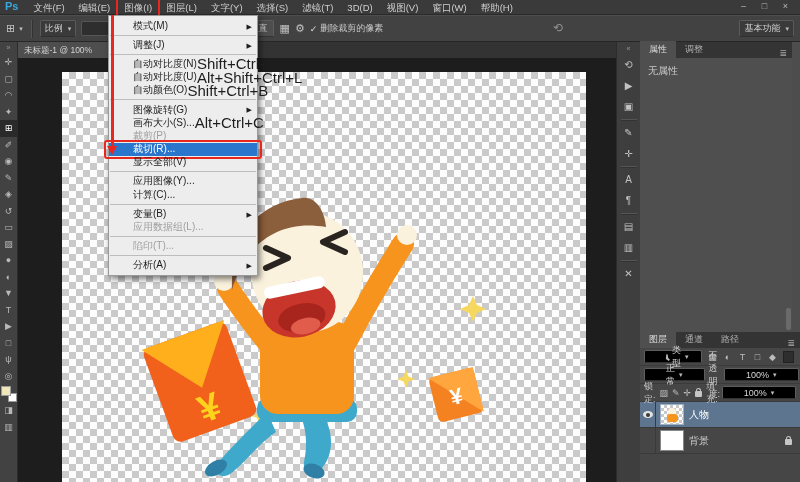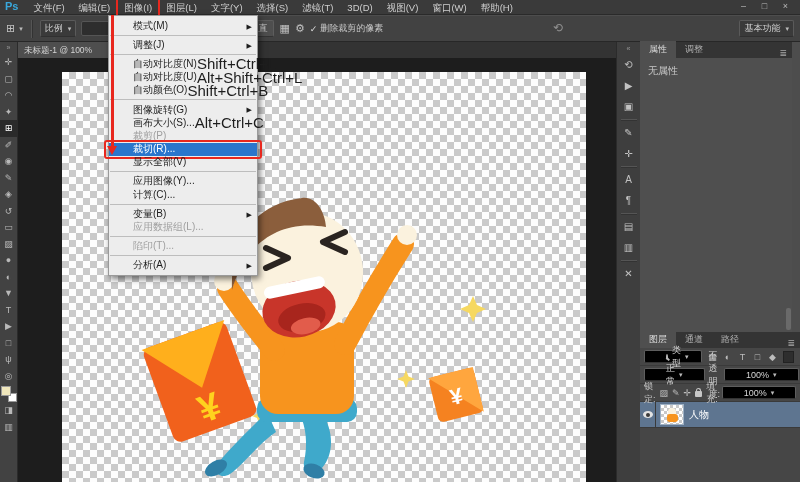--- a/index.html
+++ b/index.html
@@ -441,17 +441,23 @@
         <div class="layer-item selected">
           <div class="eyebox">
               <div class="eye"></div>
             </div>
           <div class="thumb">
             <div class="t-head"></div>
             <div class="t-body"></div>
           </div>
           <span class="layer-name">人物</span>
         </div>
+        <div class="layer-item">
+          <div class="eyebox"></div>
+          <div class="thumb white"></div>
+          <span class="layer-name">背景</span>
+          <span class="csslock layer-lock"></span>
+        </div>
       </div>
     </div>
   </div>
 
 </div>
 
 </body></html>

